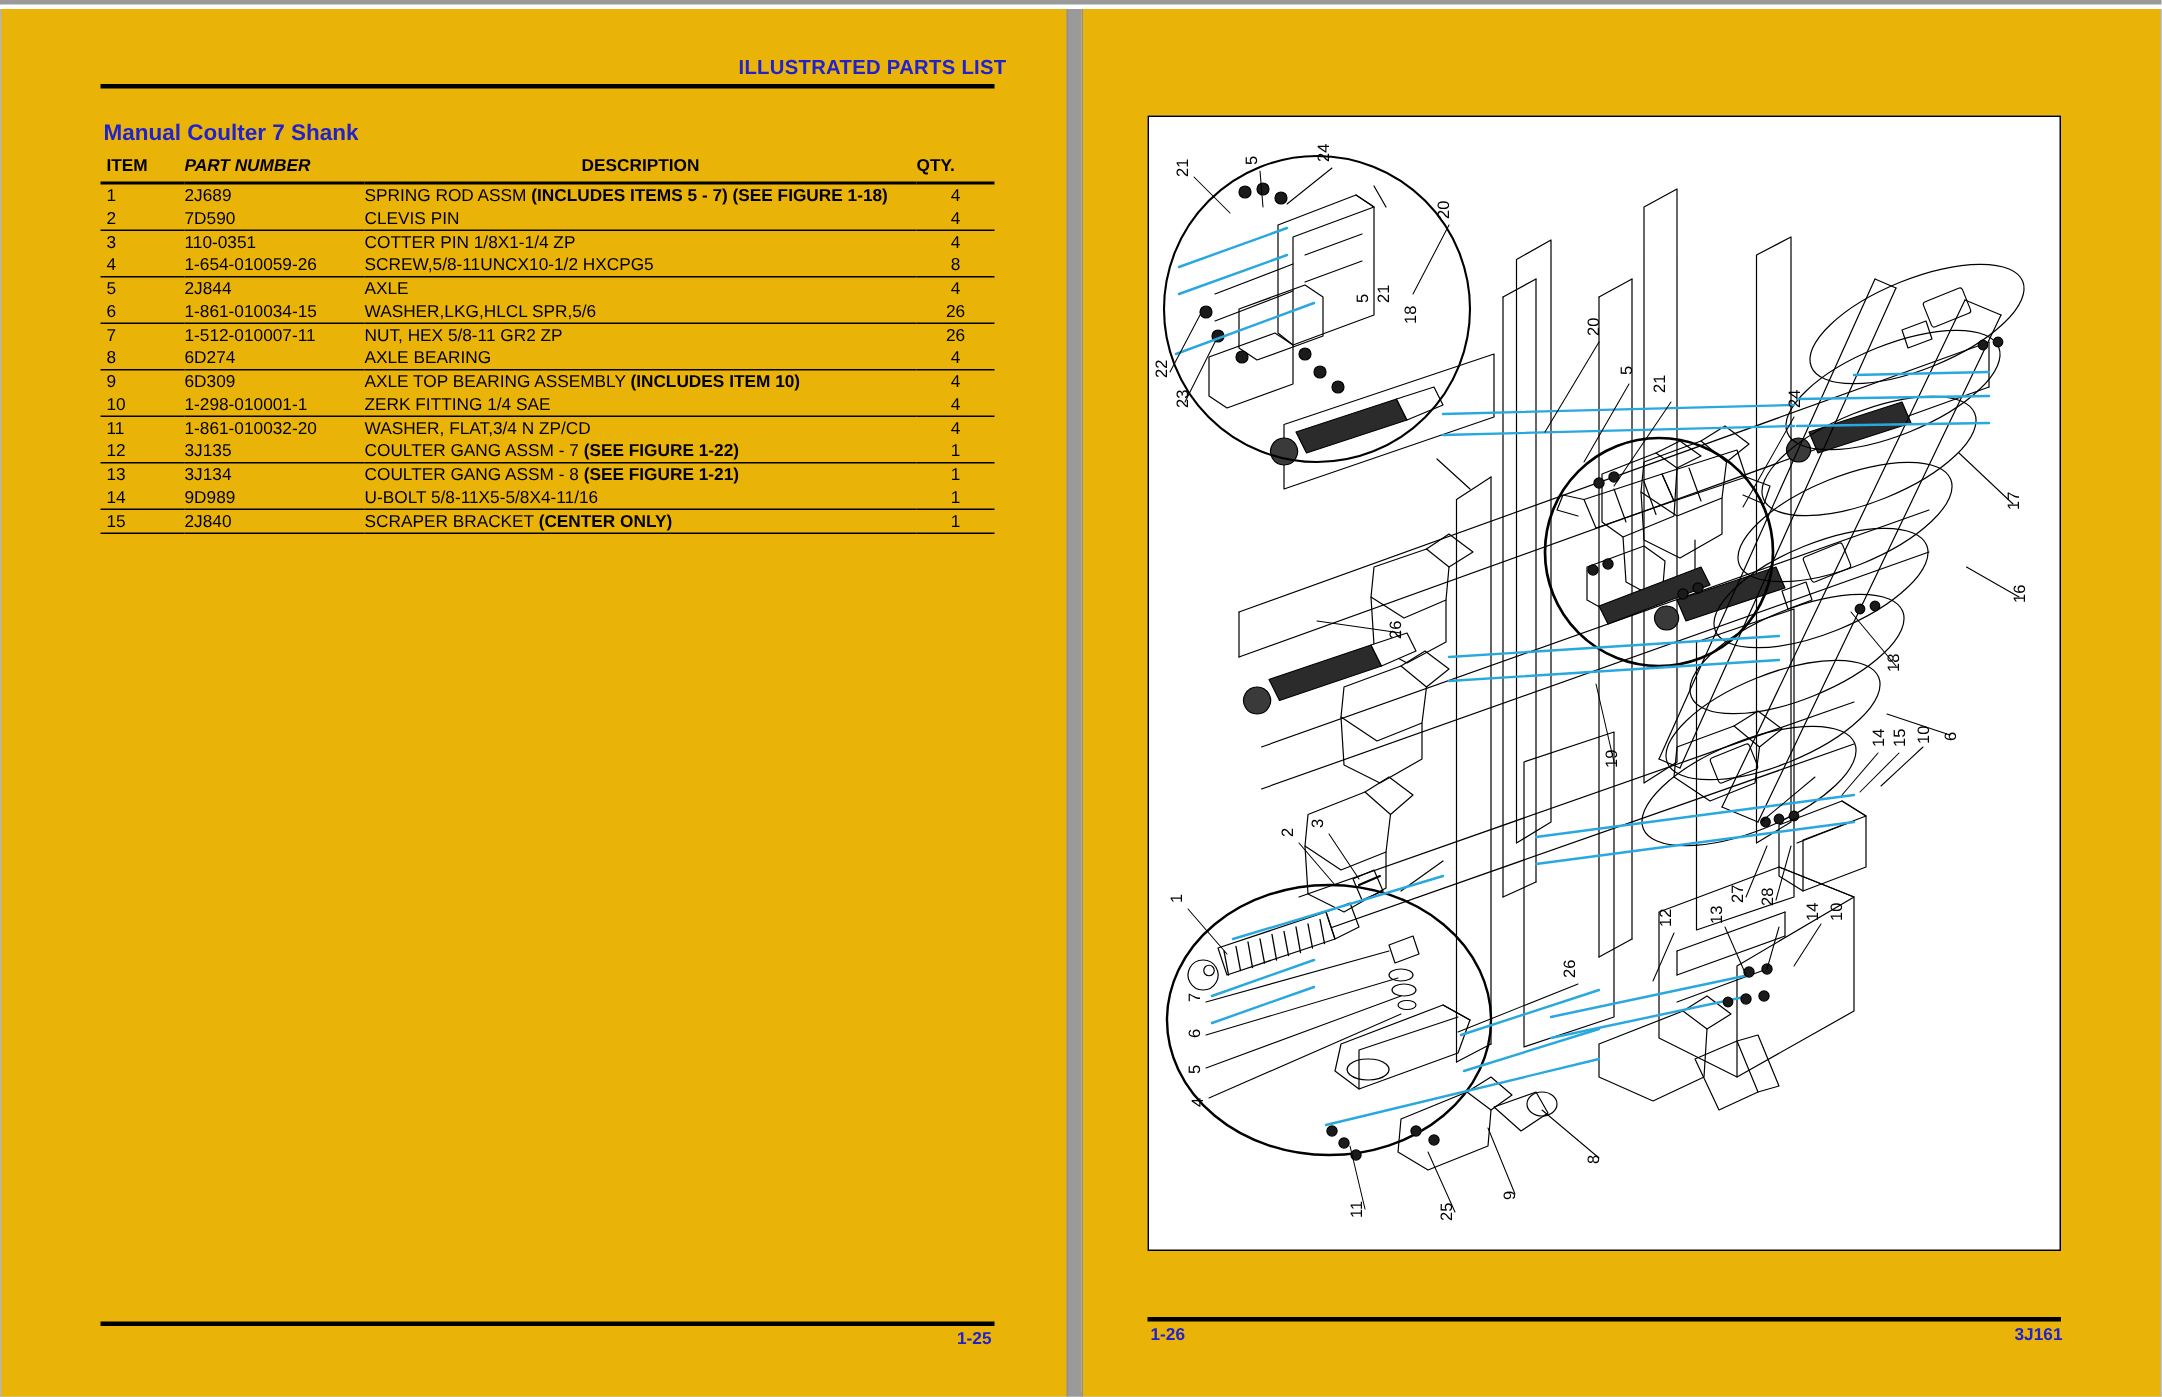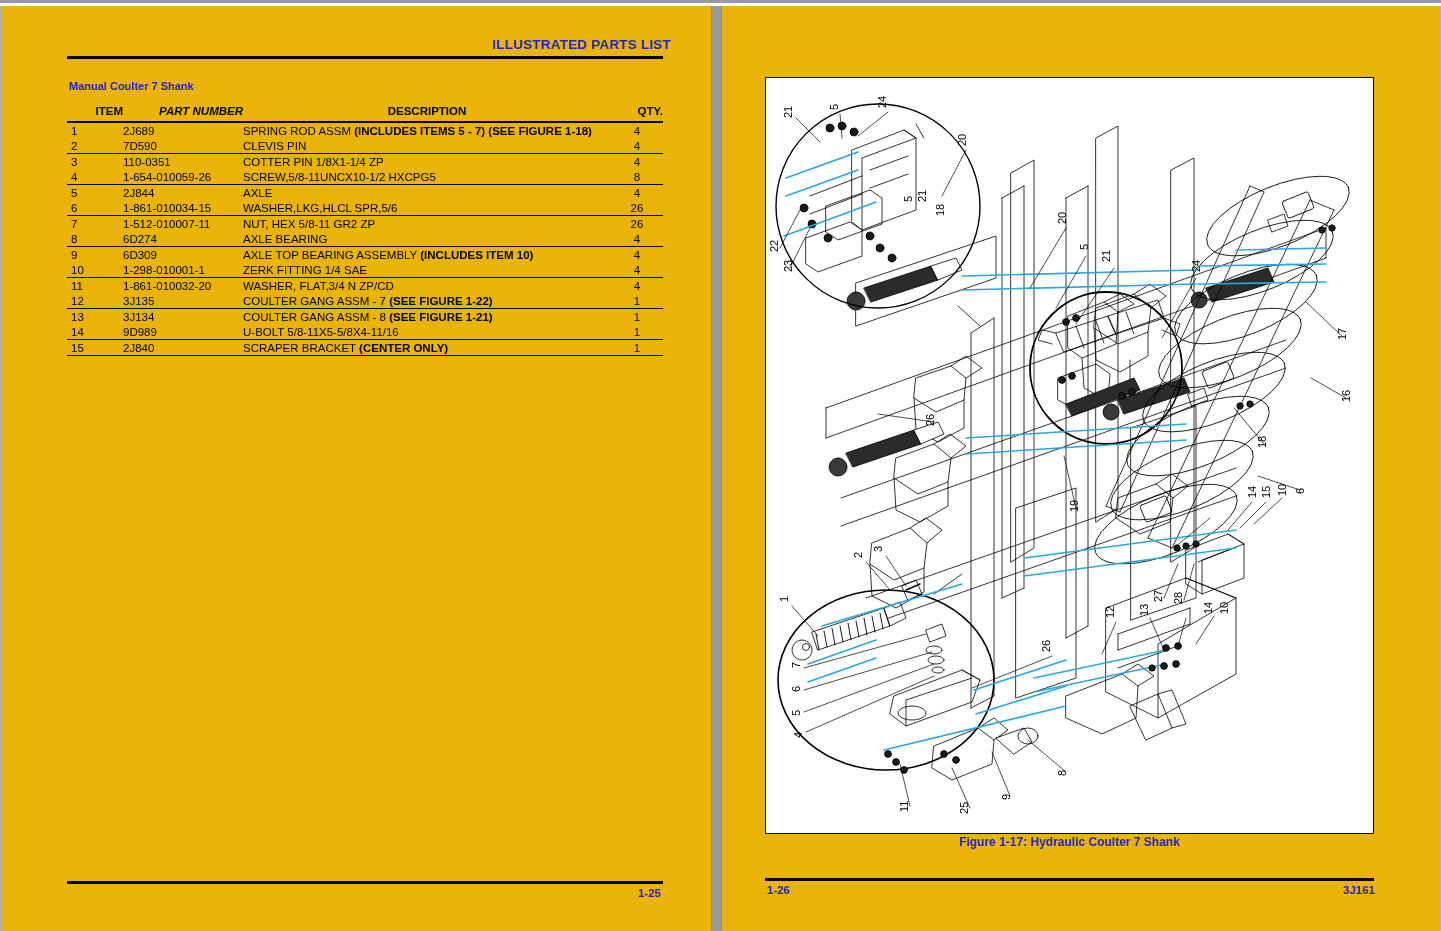--- a/index.html
+++ b/index.html
@@ -29,29 +29,29 @@
   
   .runhead{
     position:absolute;font-size:13.5px;font-weight:bold;color:#2222cc;
     letter-spacing:.2px;white-space:nowrap;
   }
   .rule{position:absolute;background:#000;}
 
   
   .sectitle{
     position:absolute;left:68px;top:74px;
-    font-size:11px;font-weight:bold;color:#2222cc;white-space:nowrap;
+    font-size:15px;font-weight:bold;color:#2222cc;white-space:nowrap;
   }
   table.parts{
     position:absolute;left:66px;top:99px;width:596px;
     border-collapse:collapse;font-size:11.5px;color:#000;
   }
   table.parts th{
     font-size:11.5px;font-weight:bold;padding:0 0 4px 0;
-    text-align:right;white-space:nowrap;
+    text-align:left;white-space:nowrap;
   }
   table.parts th.c-item{width:52px;padding-left:4px;}
   table.parts th.c-part{width:120px;font-style:italic;}
   table.parts th.c-desc{text-align:center;}
   table.parts th.c-qty{width:52px;}
   table.parts td{
     padding:1px 0 0 0;height:14px;line-height:14px;
     font-size:11.5px;white-space:nowrap;vertical-align:bottom;
   }
   table.parts td.c-item{padding-left:4px;}
@@ -527,18 +527,17 @@
         <text transform="translate(284,574) rotate(-90)">26</text>
 
         <text transform="translate(348,540) rotate(-90)">12</text>
         <text transform="translate(382,538) rotate(-90)">13</text>
         <text transform="translate(446,536) rotate(-90)">14</text>
         <text transform="translate(462,536) rotate(-90)">10</text>
       </g>
     </svg>
   </div>
 
-  <div class="figcap">Figure 1-17:  Hydraulic Coulter 7 Shank</div>
   <div class="rule footrule-r"></div>
   <div class="pagenum-r">1-26</div>
   <div class="docnum-r">3J161</div>
 
 </div>
 
 </body></html>

